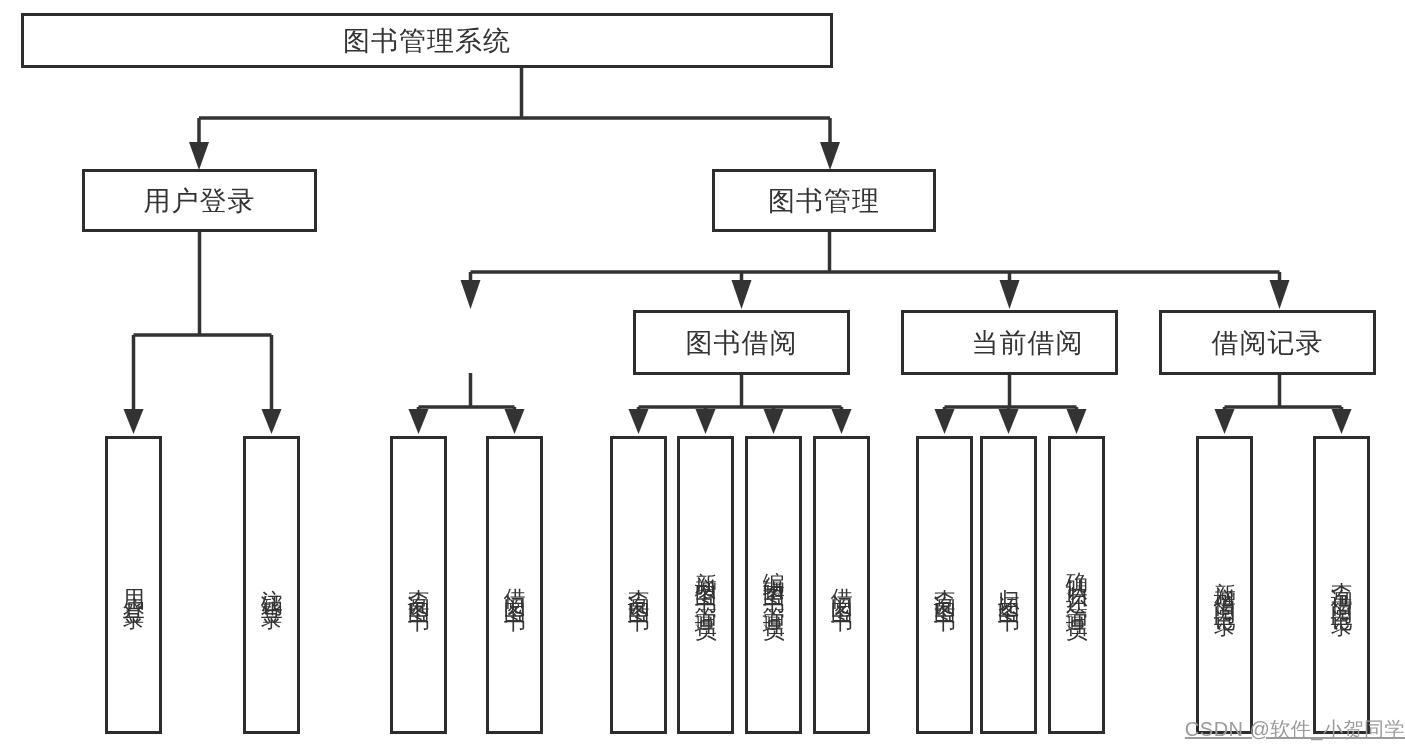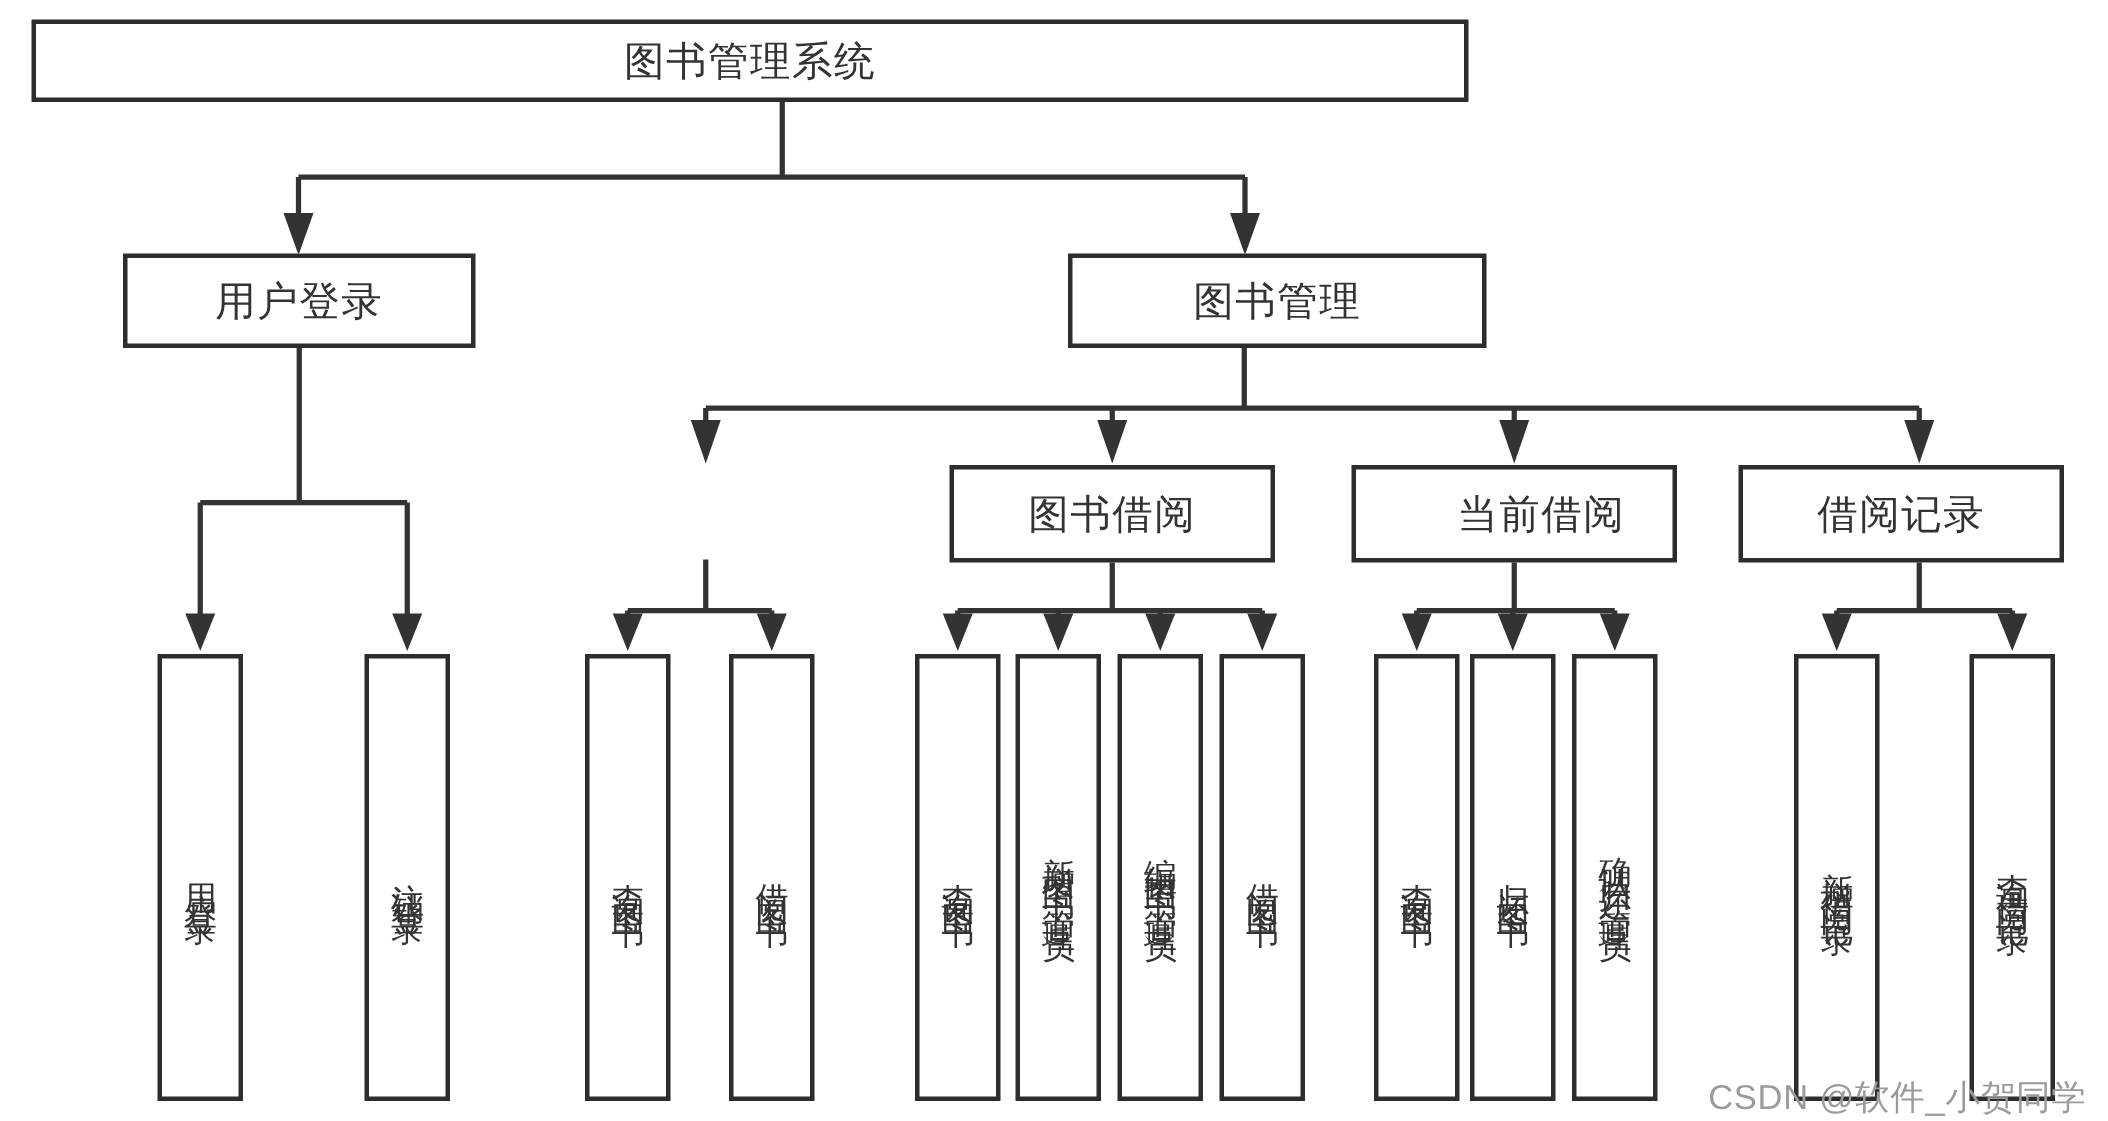--- a/index.html
+++ b/index.html
@@ -37,23 +37,23 @@
   }
   .vbox span {
     writing-mode: vertical-lr;
     text-orientation: mixed;
     font-size: 22px;
     letter-spacing: 7px;
     line-height: 1.2;
     color: #333333;
   }
   
-  .n-root   { left: 21px;   top: 13px;  width: 958px; height: 55px; }
+  .n-root   { left: 21px;   top: 13px;  width: 812px; height: 55px; }
   .n-login  { left: 82px;   top: 169px; width: 235px;  height: 63px; }
-  .n-mgmt   { left: 712px;  top: 169px; width: 279px;  height: 63px; align-items: center; }
+  .n-mgmt   { left: 712px;  top: 169px; width: 224px;  height: 63px; align-items: center; }
   .lvl3     { top: 310px; width: 217px; height: 65px; }
   .n-rec    { left: 362px; }
   .n-borrow { left: 633px; font-family: Liberation Serif, serif; }
   .n-cur    { left: 901px; padding-left: 36px; }
   .n-hist   { left: 1159px; }
   .lvl4     { top: 436px; width: 57px; height: 298px; }
   .p-1  { left: 105px; }
   .p-2  { left: 243px; }
   .p-3  { left: 390px; }
   .p-4  { left: 486px; }
@@ -61,27 +61,28 @@
   .p-6  { left: 677px; }
   .p-7  { left: 745px; }
   .p-8  { left: 813px; }
   .p-9  { left: 916px; }
   .p-10 { left: 980px; }
   .p-11 { left: 1048px; }
   .p-12 { left: 1196px; }
   .p-13 { left: 1313px; }
   #watermark {
     position: absolute;
-    right: 14px;
+    right: 0;
     top: 716px;
-    font-size: 23px;
+    font-size: 20px;
     color: #9b9b9b;
     letter-spacing: 0.5px;
     white-space: nowrap;
     z-index: 5;
+    text-decoration: underline;
   }
 </style>
 </head>
 <body>
 
 <div id="stage">
 
   <svg id="connectors" width="1405" height="747" viewBox="0 0 1405 747" xmlns="http://www.w3.org/2000/svg">
     <g stroke="#333333" stroke-width="3.5" fill="none">
 

